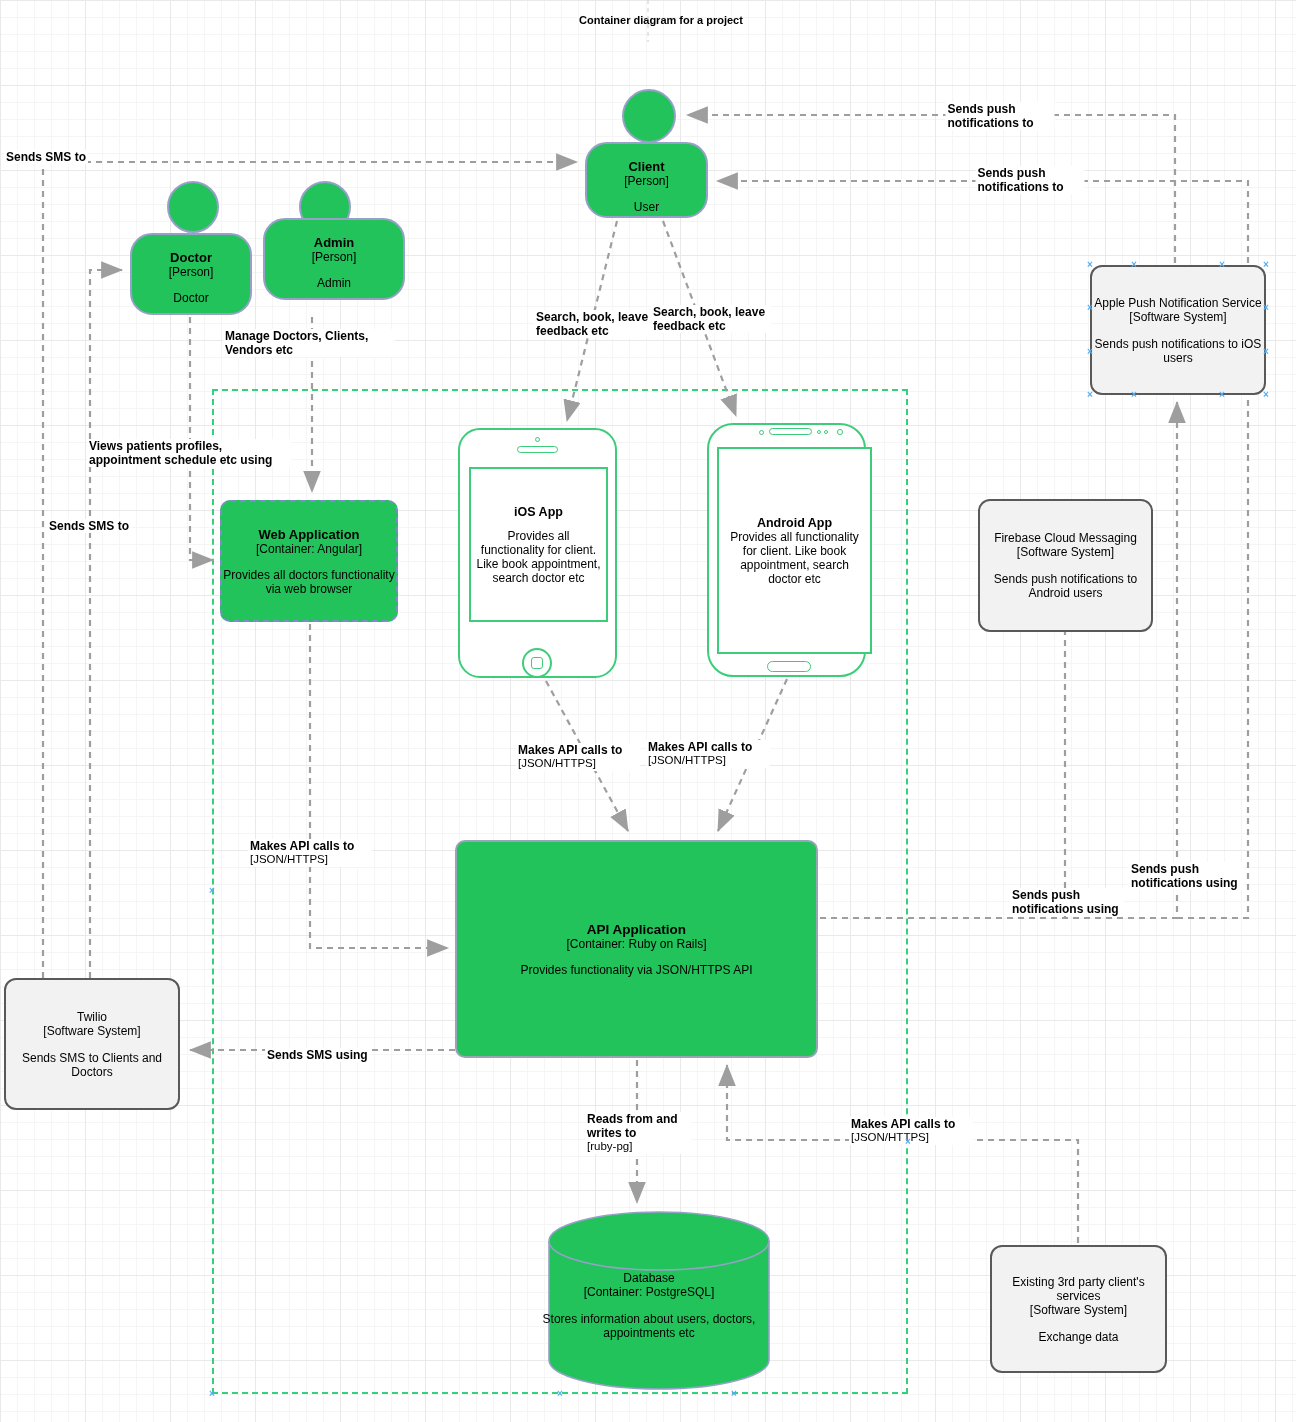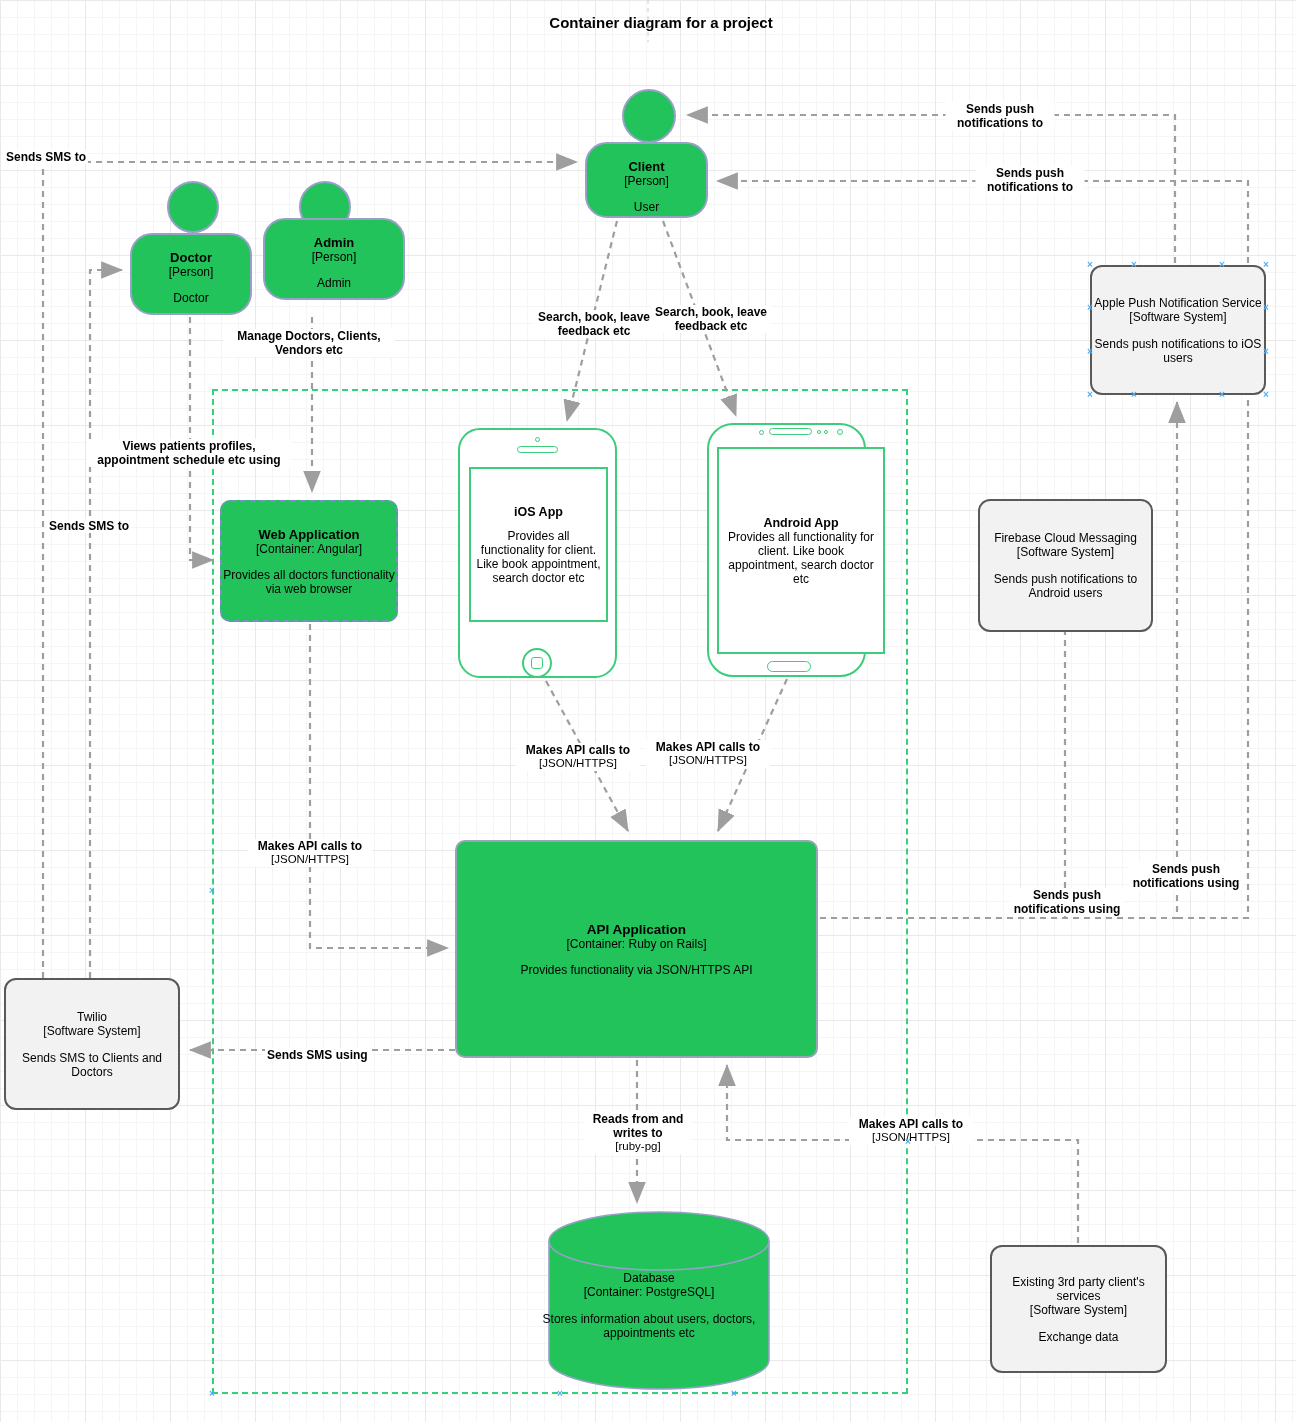--- a/index.html
+++ b/index.html
@@ -8,21 +8,21 @@
     position:relative; width:1296px; height:1422px; overflow:hidden;
     background-color:#ffffff;
     background-image:
       linear-gradient(#e9e9e9 1px, transparent 1px),
       linear-gradient(90deg, #e9e9e9 1px, transparent 1px),
       linear-gradient(#f5f5f5 1px, transparent 1px),
       linear-gradient(90deg, #f5f5f5 1px, transparent 1px);
     background-size:85px 85px, 85px 85px, 17px 17px, 17px 17px;
   }
   .page-title{position:absolute; left:661px; top:14px; transform:translateX(-50%);
-    font-size:15px; font-weight:700; white-space:nowrap;}
+    font-size:11px; font-weight:700; white-space:nowrap;}
   svg.edges{position:absolute; left:0; top:0; pointer-events:none;}
 
   
   .person-head{position:absolute; border-radius:50%; background:#23c35b; border:2px solid #97a0c8; box-sizing:border-box;}
   .person-body{position:absolute; background:#23c35b; border:2px solid #97a0c8; border-radius:22px;
     box-sizing:border-box; text-align:center; padding-top:15px;}
   .nm{font-size:13px; font-weight:700;}
   .tp{font-size:12px;}
   .ds{font-size:12px; margin-top:12px;}
 
@@ -51,21 +51,21 @@
   .apill{position:absolute; border:1.5px solid #3dcc7a; border-radius:6px; box-sizing:border-box;}
 
   .db-wrap{position:absolute;}
   .db-text{position:absolute; left:0; top:60px; width:100%; text-align:center; font-size:12px;}
   .db-text .ds{margin-top:13px;}
 
   .boundary{position:absolute; border:2px dashed #35d07c; box-sizing:border-box;}
 
   
   .el{position:absolute; background:#ffffff; font-size:12px; font-weight:700; line-height:1.18;
-    text-align:center; padding:0 2px; transform:translateX(-50%);}
+    padding:0 2px; transform:translateX(-50%);}
   .el .tech{font-weight:400; font-size:11.5px;}
   .el .tech:empty{display:none;}
   .el-left{transform:none; white-space:nowrap; text-align:left;}
 
   .xmark{position:absolute; transform:translate(-50%,-50%); color:#54aef5; font-size:10px; font-weight:700; line-height:1;}
   .xmark::before{content:"\00d7";}
 </style>
 </head>
 <body>
 
@@ -140,21 +140,21 @@
       <div class="home-sq"></div>
     </div>
   </div>
 
   <div class="phone android" style="left:707px; top:423px; width:159px; height:254px;">
     <div class="adot" style="left:50px; top:5px; width:5px; height:5px;"></div>
     <div class="aspk apill" style="left:60px; top:3px; width:43px; height:7px;"></div>
     <div class="adot" style="left:108px; top:5px; width:4px; height:4px;"></div>
     <div class="adot" style="left:115px; top:5px; width:4px; height:4px;"></div>
     <div class="adot" style="left:128px; top:4px; width:6px; height:6px;"></div>
-    <div class="screen" style="left:8px; top:22px; width:168px; height:207px;">
+    <div class="screen" style="left:8px; top:22px; width:155px; height:207px;">
       <div class="nm">Android App</div>
       <div class="ds">Provides all functionality for client. Like book appointment, search doctor etc</div>
     </div>
     <div class="apill" style="left:58px; top:236px; width:44px; height:11px;"></div>
   </div>
 
   <div class="greenbox apibox" style="left:455px; top:840px; width:363px; height:218px;">
     <div class="nm" style="font-size:13.5px;">API Application</div>
     <div class="tp">[Container: Ruby on Rails]</div>
     <div class="ds">Provides functionality via JSON/HTTPS API</div>

